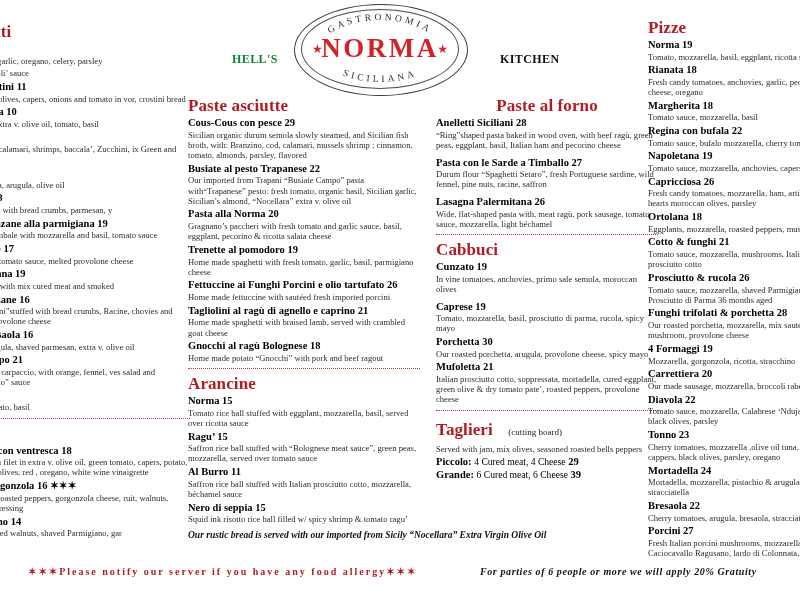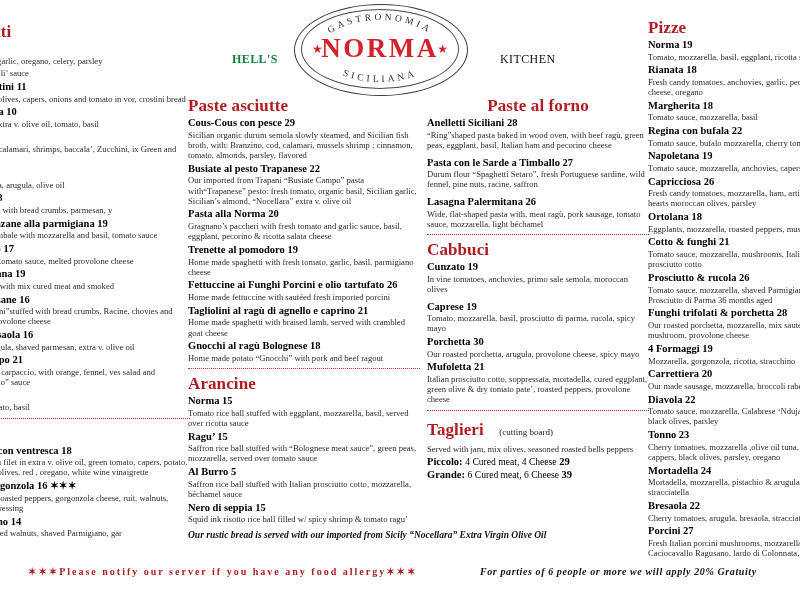--- a/index.html
+++ b/index.html
@@ -9,21 +9,21 @@
     font-family:"Liberation Serif","DejaVu Serif",serif;
     color:#1a1a1a;
     position:relative;
   }
   .page{position:relative;width:800px;height:600px;overflow:hidden;}
 
   
   .col{position:absolute;top:0;overflow:hidden;}
   .col1{left:-38px;width:228px;height:600px;}
   .col2{left:188px;width:232px;height:600px;}
-  .col3{left:427px;width:222px;height:548px;}
+  .col3{left:436px;width:222px;height:548px;}
   .col4{left:648px;width:190px;height:600px;}
 
   
   .sec-head{
     color:#b01c22;font-weight:bold;
     font-size:17px;line-height:19px;
     margin:0 0 2px 0;letter-spacing:.1px;
   }
   .sec-head .sub{
     color:#222;font-weight:normal;font-size:9px;
@@ -81,21 +81,21 @@
     font-family:"Liberation Serif","DejaVu Serif",serif;
     font-size:9.5px;fill:#2b2b2b;letter-spacing:3.2px;
   }
   .hells{
     position:absolute;left:232px;top:52px;
     font-size:12px;font-weight:bold;color:#15803d;
     letter-spacing:.4px;
   }
   .kitchen{
     position:absolute;left:500px;top:52px;
-    font-size:12px;font-weight:normal;color:#111;
+    font-size:12px;font-weight:bold;color:#111;
     letter-spacing:.4px;
   }
 
   
   .foot-bread{
     position:absolute;left:188px;top:530px;width:470px;
     text-align:left;font-style:italic;font-weight:bold;
     font-size:9.5px;color:#111;
   }
   .foot-allergy{
@@ -231,21 +231,21 @@
     <div class="sec-head">Arancine</div>
     <div class="dish">
       <div class="dname">Norma  15</div>
       <div class="ddesc">Tomato rice ball stuffed with eggplant, mozzarella, basil, served over ricotta sauce</div>
     </div>
     <div class="dish">
       <div class="dname">Ragu’ 15</div>
       <div class="ddesc">Saffron rice ball stuffed with “Bolognese meat sauce”, green peas, mozzarella, served over tomato sauce</div>
     </div>
     <div class="dish">
-      <div class="dname">Al Burro 5</div>
+      <div class="dname">Al Burro 11</div>
       <div class="ddesc">Saffron rice ball stuffed with Italian prosciutto cotto, mozzarella, béchamel sauce</div>
     </div>
     <div class="dish">
       <div class="dname">Nero di seppia  15</div>
       <div class="ddesc">Squid ink risotto rice ball filled w/ spicy shrimp &amp;  tomato ragu’</div>
     </div>
   </div>
 
   <div class="col col3">
     <div style="height:96px"></div>

